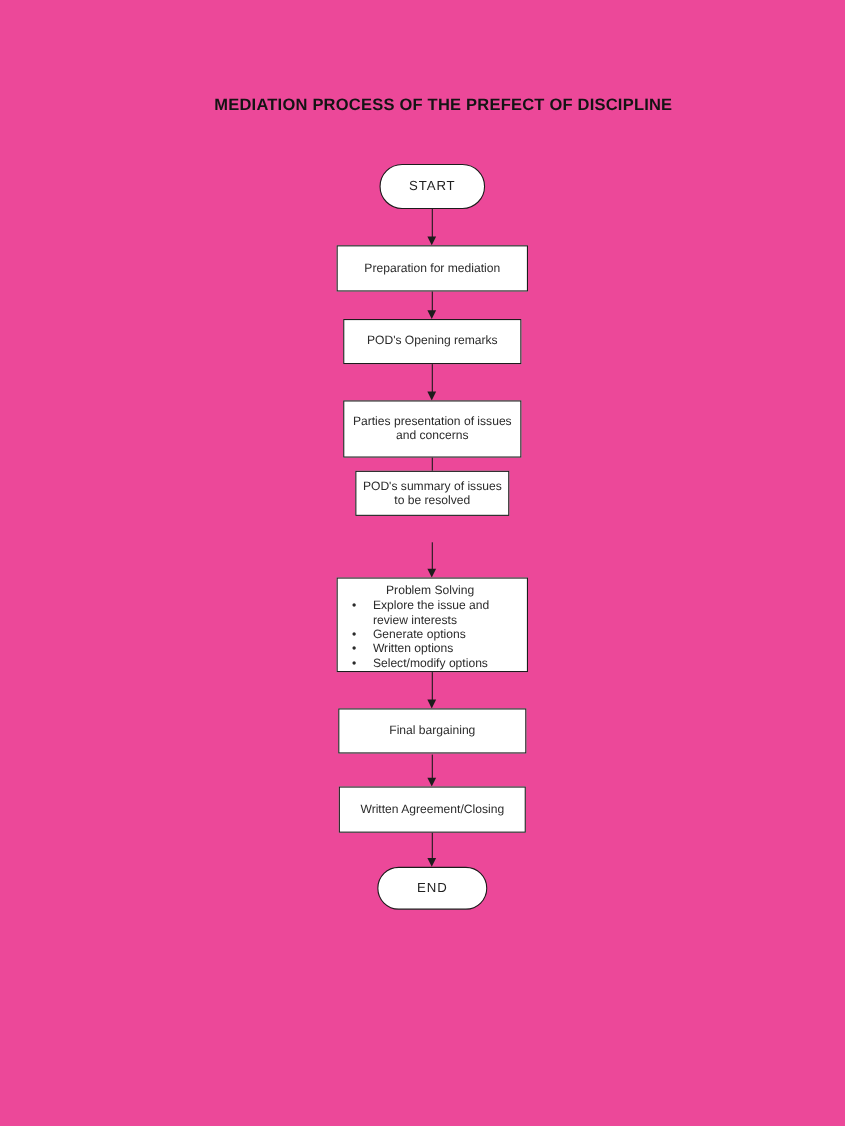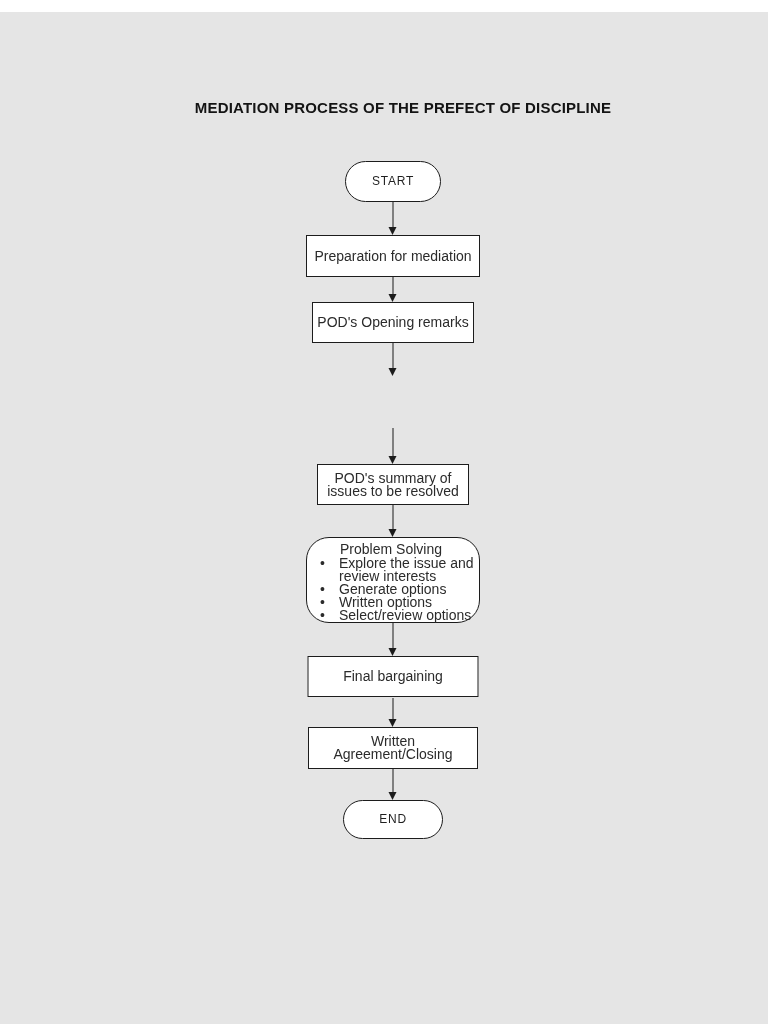--- a/index.html
+++ b/index.html
@@ -10,22 +10,21 @@
   body {
     width: 768px;
     height: 1024px;
     position: relative;
     font-family: "Liberation Sans", sans-serif;
     overflow: hidden;
   }
   .page {
     position: absolute;
     inset: 0;
-    background: #e5e5e5;
-    margin-top: 12px;
+    background: #ec4899;
   }
   .title {
     position: absolute;
     top: 87px;
     left: 403px;
     transform: translateX(-50%);
     margin: 0;
     font-size: 15px;
     font-weight: 700;
     letter-spacing: 0.2px;
@@ -37,21 +36,21 @@
     left: 393px;
     transform: translateX(-50%);
     box-sizing: border-box;
     background: #ffffff;
     border: 1.5px solid #1c1c1c;
     display: flex;
     align-items: center;
     justify-content: center;
     text-align: center;
     color: #2b2b2b;
-    font-size: 14px;
+    font-size: 11px;
     line-height: 13px;
     padding: 2px 4px;
   }
   .terminal {
     border-radius: 21px;
     font-size: 12px;
     letter-spacing: 0.8px;
     color: #1f1f1f;
   }
   .ps {
@@ -125,46 +124,49 @@
   </div>
 
   <div class="arrow" style="top:265px; height:25px;"></div>
 
   <div class="node" style="top:290px; width:162px; height:41px;">
     <span>POD's Opening remarks</span>
   </div>
 
   <div class="arrow" style="top:331px; height:33px;"></div>
 
+  <div class="node" style="top:364px; width:162px; height:52px;">
+    <span>Parties presentation of issues and concerns</span>
+  </div>
 
   <div class="arrow" style="top:416px; height:36px;"></div>
 
-  <div class="node" style="top:452px; width:152px; height:41px;">
+  <div class="node" style="top:428px; width:140px; height:41px;">
     <span>POD's summary of issues to be resolved</span>
   </div>
 
   <div class="arrow" style="top:493px; height:32px;"></div>
 
-  <div class="node ps" style="top:525px; width:174px; height:86px;border-radius:23px;">
+  <div class="node ps" style="top:525px; width:174px; height:86px;">
     <div class="ps-heading">Problem Solving</div>
     <div class="ps-row">
       <span class="dot">•</span>
       <span class="btext">Explore the issue and review interests</span>
     </div>
     <div class="ps-row">
       <span class="dot">•</span>
       <span class="btext">Generate options</span>
     </div>
     <div class="ps-row">
       <span class="dot">•</span>
       <span class="btext">Written options</span>
     </div>
     <div class="ps-row">
       <span class="dot">•</span>
-      <span class="btext">Select/review options</span>
+      <span class="btext">Select/modify options</span>
     </div>
   </div>
 
   <div class="arrow" style="top:611px; height:33px;"></div>
 
   <div class="node" style="top:644px; width:171px; height:41px;">
     <span>Final bargaining</span>
   </div>
 
   <div class="arrow" style="top:686px; height:29px;"></div>

